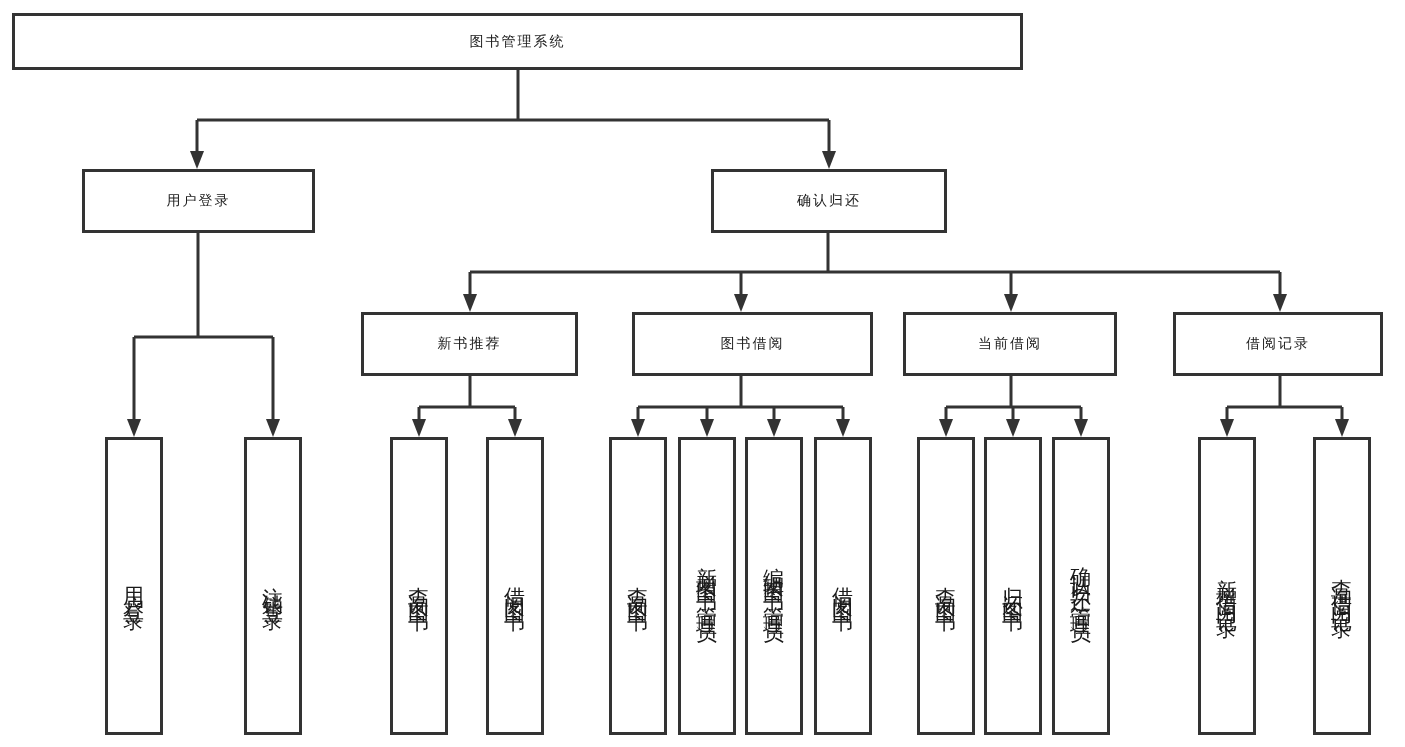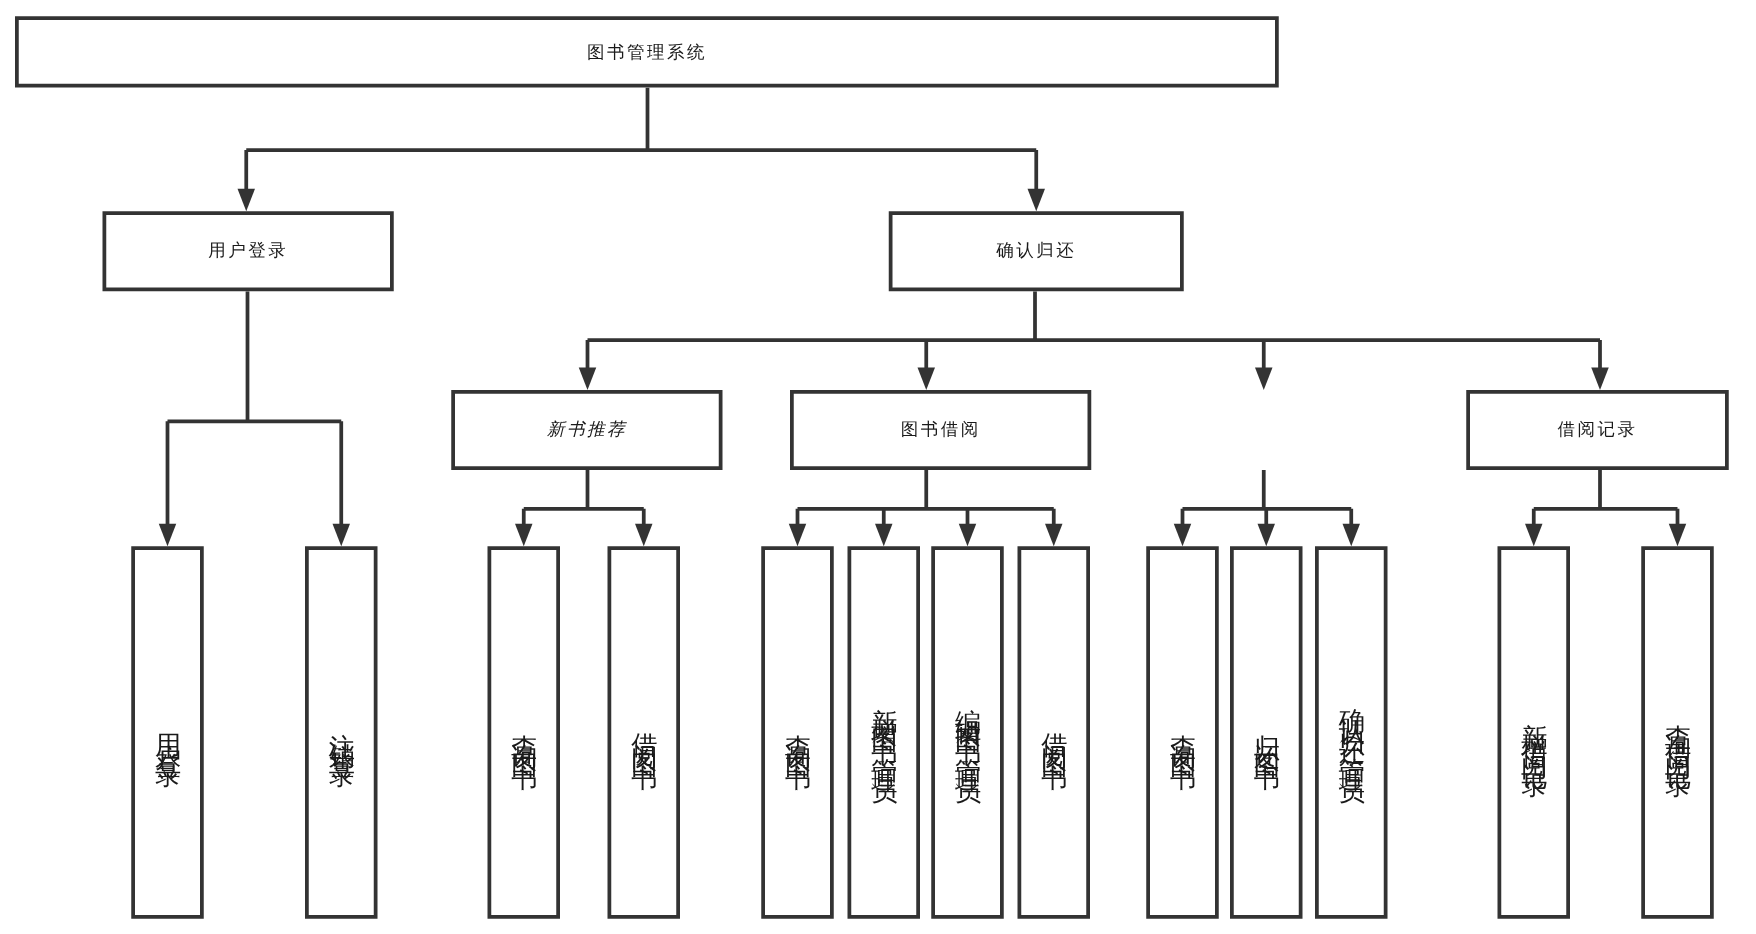--- a/index.html
+++ b/index.html
@@ -54,21 +54,21 @@
     text-orientation:mixed;
     font-size:21px;
     letter-spacing:8px;
     line-height:1;
     white-space:nowrap;
   }
   
   #n-root          {left:12px;  top:13px;  width:1011px; height:57px;}
   #n-user-login    {left:82px;  top:169px; width:233px;  height:64px;}
   #n-book-mgmt     {left:711px; top:169px; width:236px;  height:64px;}
-  #n-new-books     {left:361px; top:312px; width:217px;  height:64px;font-style:italic;}
+  #n-new-books     {left:361px; top:312px; width:217px;  height:64px;}
   #n-book-borrow   {left:632px; top:312px; width:241px;  height:64px;}
   #n-current-borrow{left:903px; top:312px; width:214px;  height:64px;}
   #n-borrow-records{left:1173px;top:312px; width:210px;  height:64px;}
   .leaf{top:437px;width:58px;height:298px;}
   #l-user-login {left:105px;}
   #l-logout     {left:244px;}
   #l-nb-query   {left:390px;}
   #l-nb-borrow  {left:486px;}
   #l-bb-query   {left:609px;}
   #l-bb-add     {left:678px;}
@@ -141,20 +141,23 @@
   <div class="hbox" id="n-book-mgmt">
     <span>确认归还</span>
   </div>
 
   <div class="hbox" id="n-new-books">
     <span>新书推荐</span>
   </div>
   <div class="hbox" id="n-book-borrow">
     <span>图书借阅</span>
   </div>
+  <div class="hbox" id="n-current-borrow">
+    <span>当前借阅</span>
+  </div>
   <div class="hbox" id="n-borrow-records">
     <span>借阅记录</span>
   </div>
 
   <div class="vbox leaf" id="l-user-login">
     <span>用户登录</span>
   </div>
   <div class="vbox leaf" id="l-logout">
     <span>注销登录</span>
   </div>

